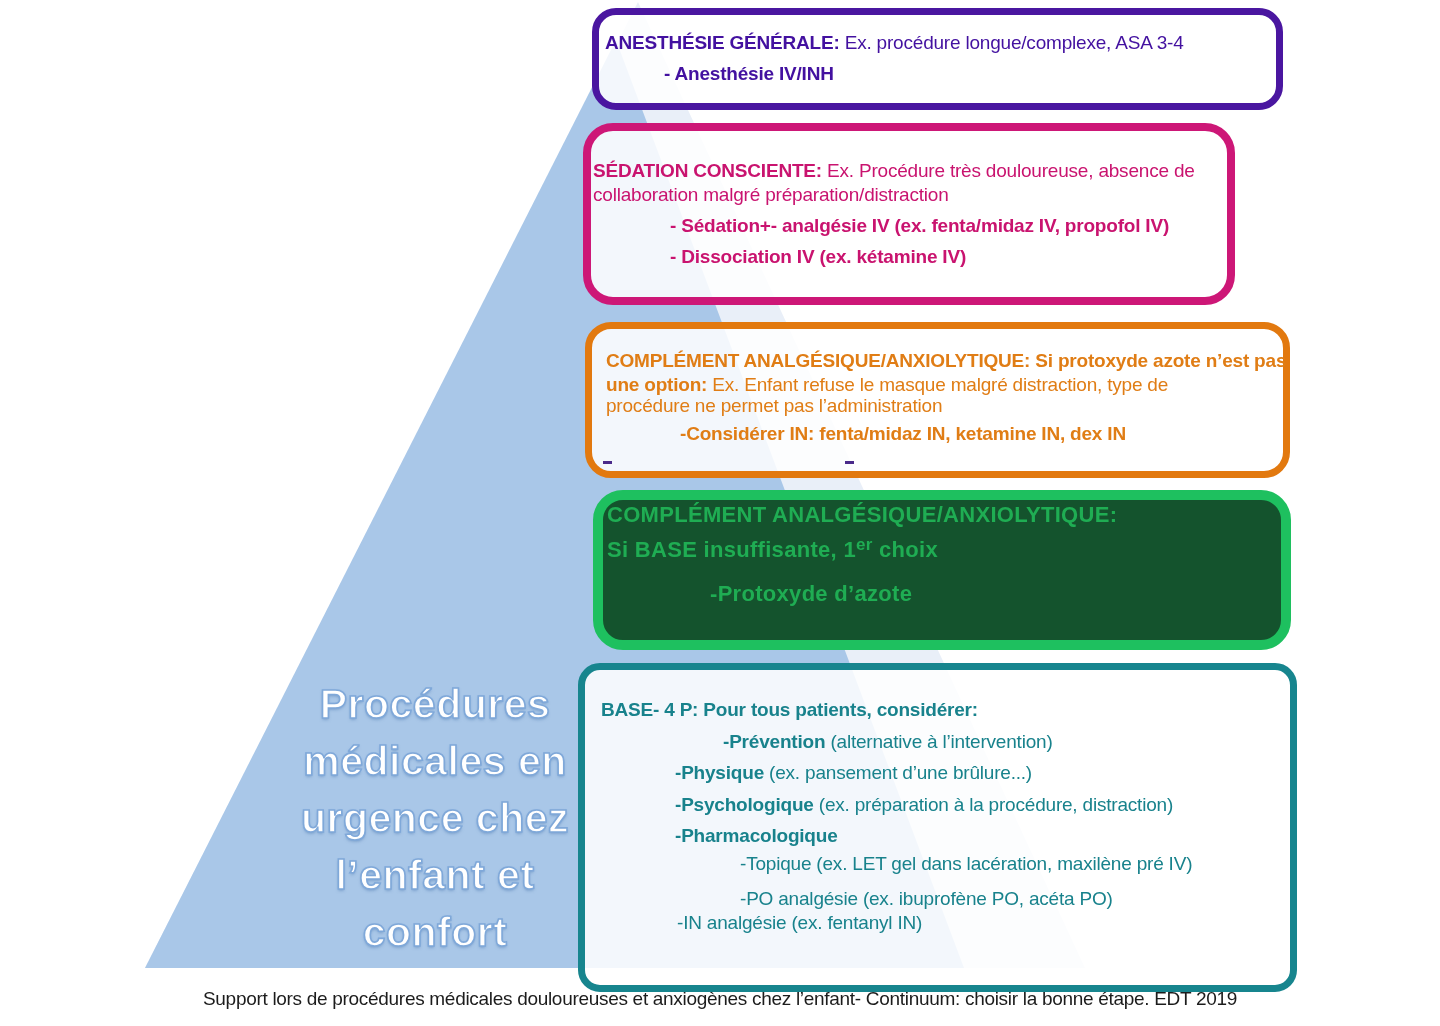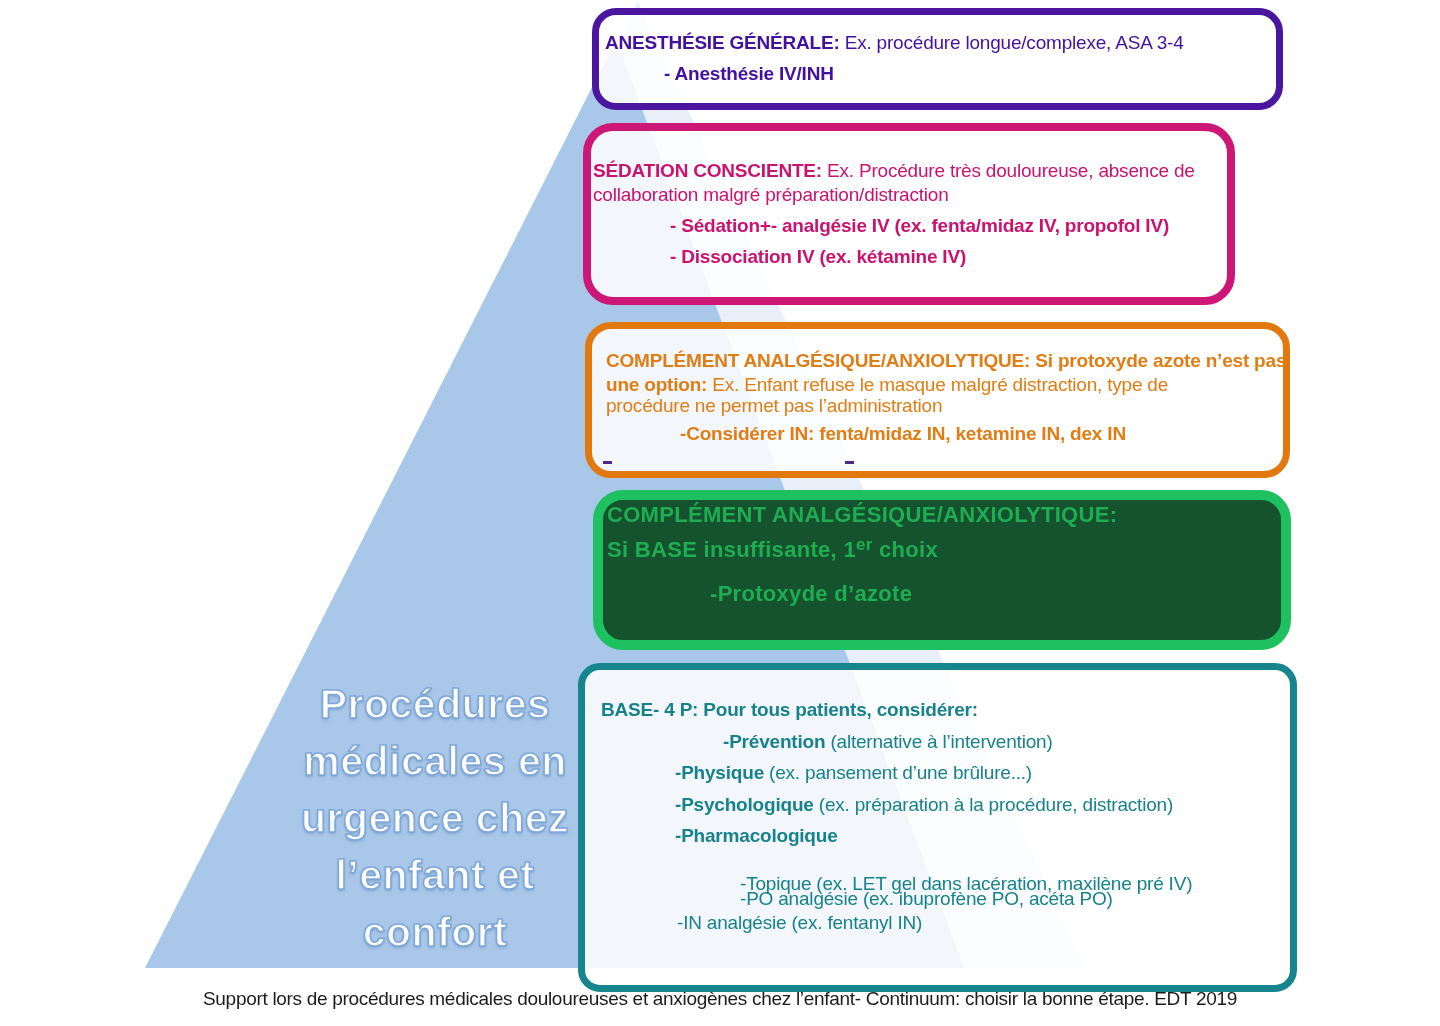--- a/index.html
+++ b/index.html
@@ -56,21 +56,21 @@
   .box-green .l3{left:107px;top:83px;}
   .box-green sup{font-size:17px;vertical-align:7px;}
 
   .box-teal{left:578px;top:663px;width:719px;height:329px;border:7px solid #17858e;border-radius:22px;padding-left:35px;}
   .box-teal .line{color:#18828c;}
   .box-teal .lt{left:16px;top:30px;}
   .box-teal .li1{left:90px;top:62px;margin-left:48px;}
   .box-teal .li2{left:90px;top:93px;}
   .box-teal .li3{left:90px;top:125px;}
   .box-teal .li4{left:90px;top:156px;}
-  .box-teal .ls1{left:155px;top:204px;}
+  .box-teal .ls1{left:155px;top:184px;}
   .box-teal .ls2{left:155px;top:219px;}
   .box-teal .ls3{left:92px;top:243px;}
 
   .caption{
     position:absolute;left:0;right:0;top:988px;text-align:center;
     font-size:19px;color:#1c1c1c;letter-spacing:-0.3px;white-space:nowrap;
   }
 </style>
 </head>
 <body>

